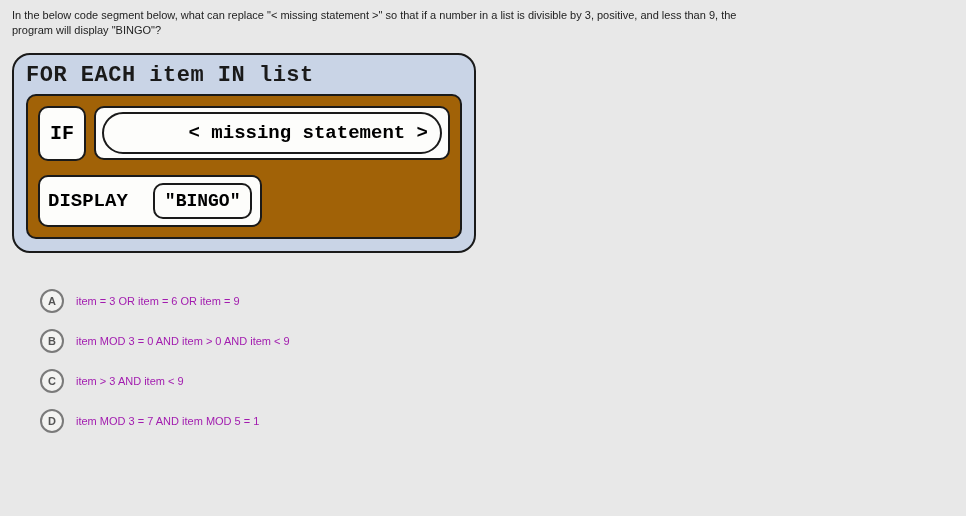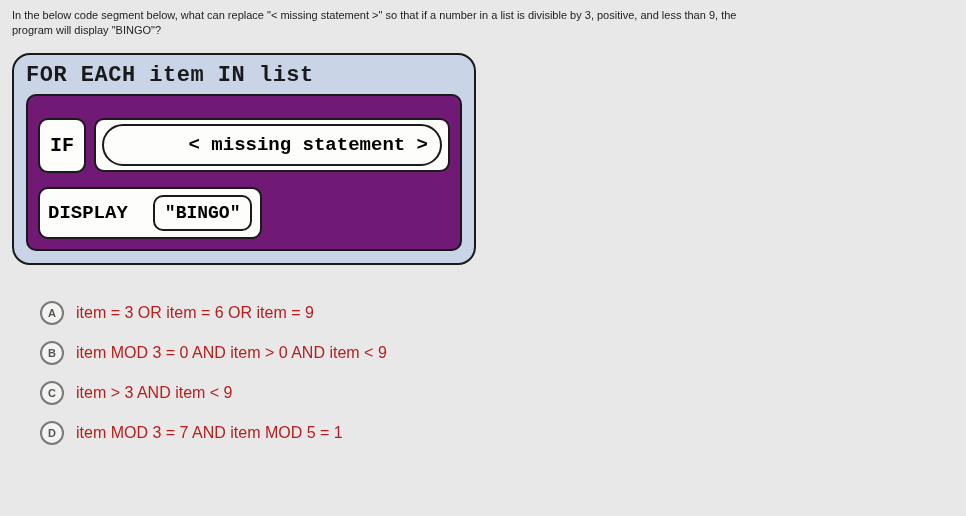--- a/index.html
+++ b/index.html
@@ -27,24 +27,24 @@
     }
     .for-each {
       font-family: "Courier New", monospace;
       font-size: 22px;
       font-weight: bold;
       color: #1a1a1a;
       margin-bottom: 6px;
       letter-spacing: 0.5px;
     }
     .outer-white {
-      background: #701a75;
+      background: #a16207;
       border: 2.5px solid #1a1a1a;
       border-radius: 10px;
-      padding: 22px 10px 10px 10px;
+      padding: 10px 10px 10px 10px;
     }
     .inner-line {
       display: flex;
       align-items: center;
       gap: 8px;
       margin-bottom: 14px;
     }
     .if-box {
       background: #fdfdfb;
       border: 2.5px solid #1a1a1a;
@@ -116,22 +116,22 @@
       background: #f3f3f1;
       display: flex;
       align-items: center;
       justify-content: center;
       font-size: 11px;
       font-weight: bold;
       color: #555;
       flex-shrink: 0;
     }
     .choice-text {
-      font-size: 16px;
-      color: #b91c1c;
+      font-size: 11px;
+      color: #a21caf;
     }
   </style>
 </head>
 <body>
 
 <div class="question">
   <span>In the below code segment below, what can replace "&lt; missing statement &gt;" so that if a number in a list is divisible by 3, positive, and less than 9, the</span><br>
   <span>program will display "BINGO"?</span>
 </div>
 

